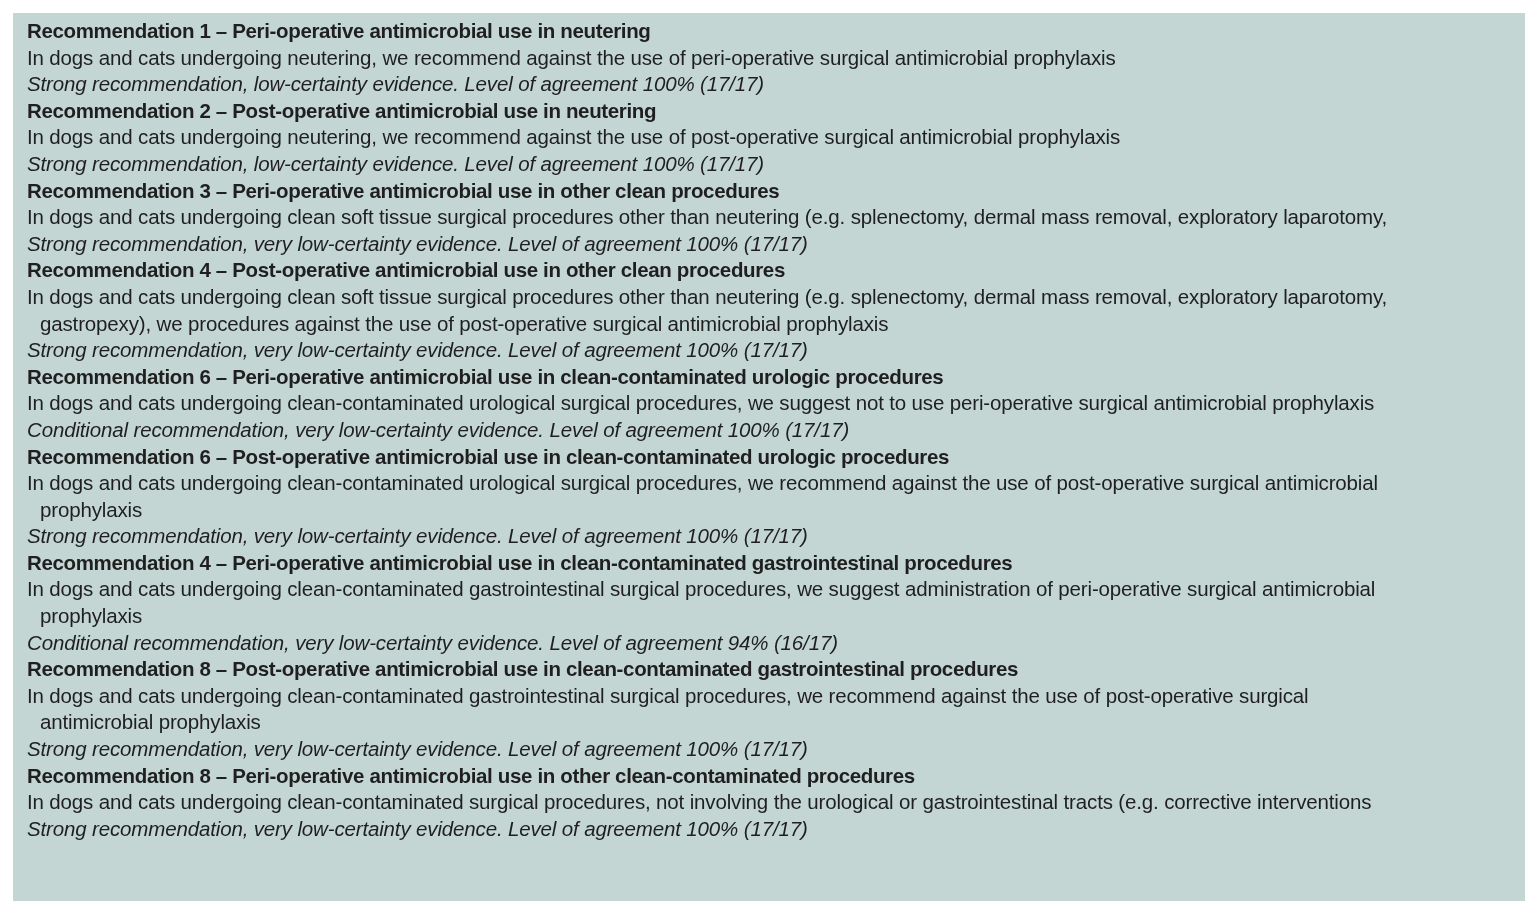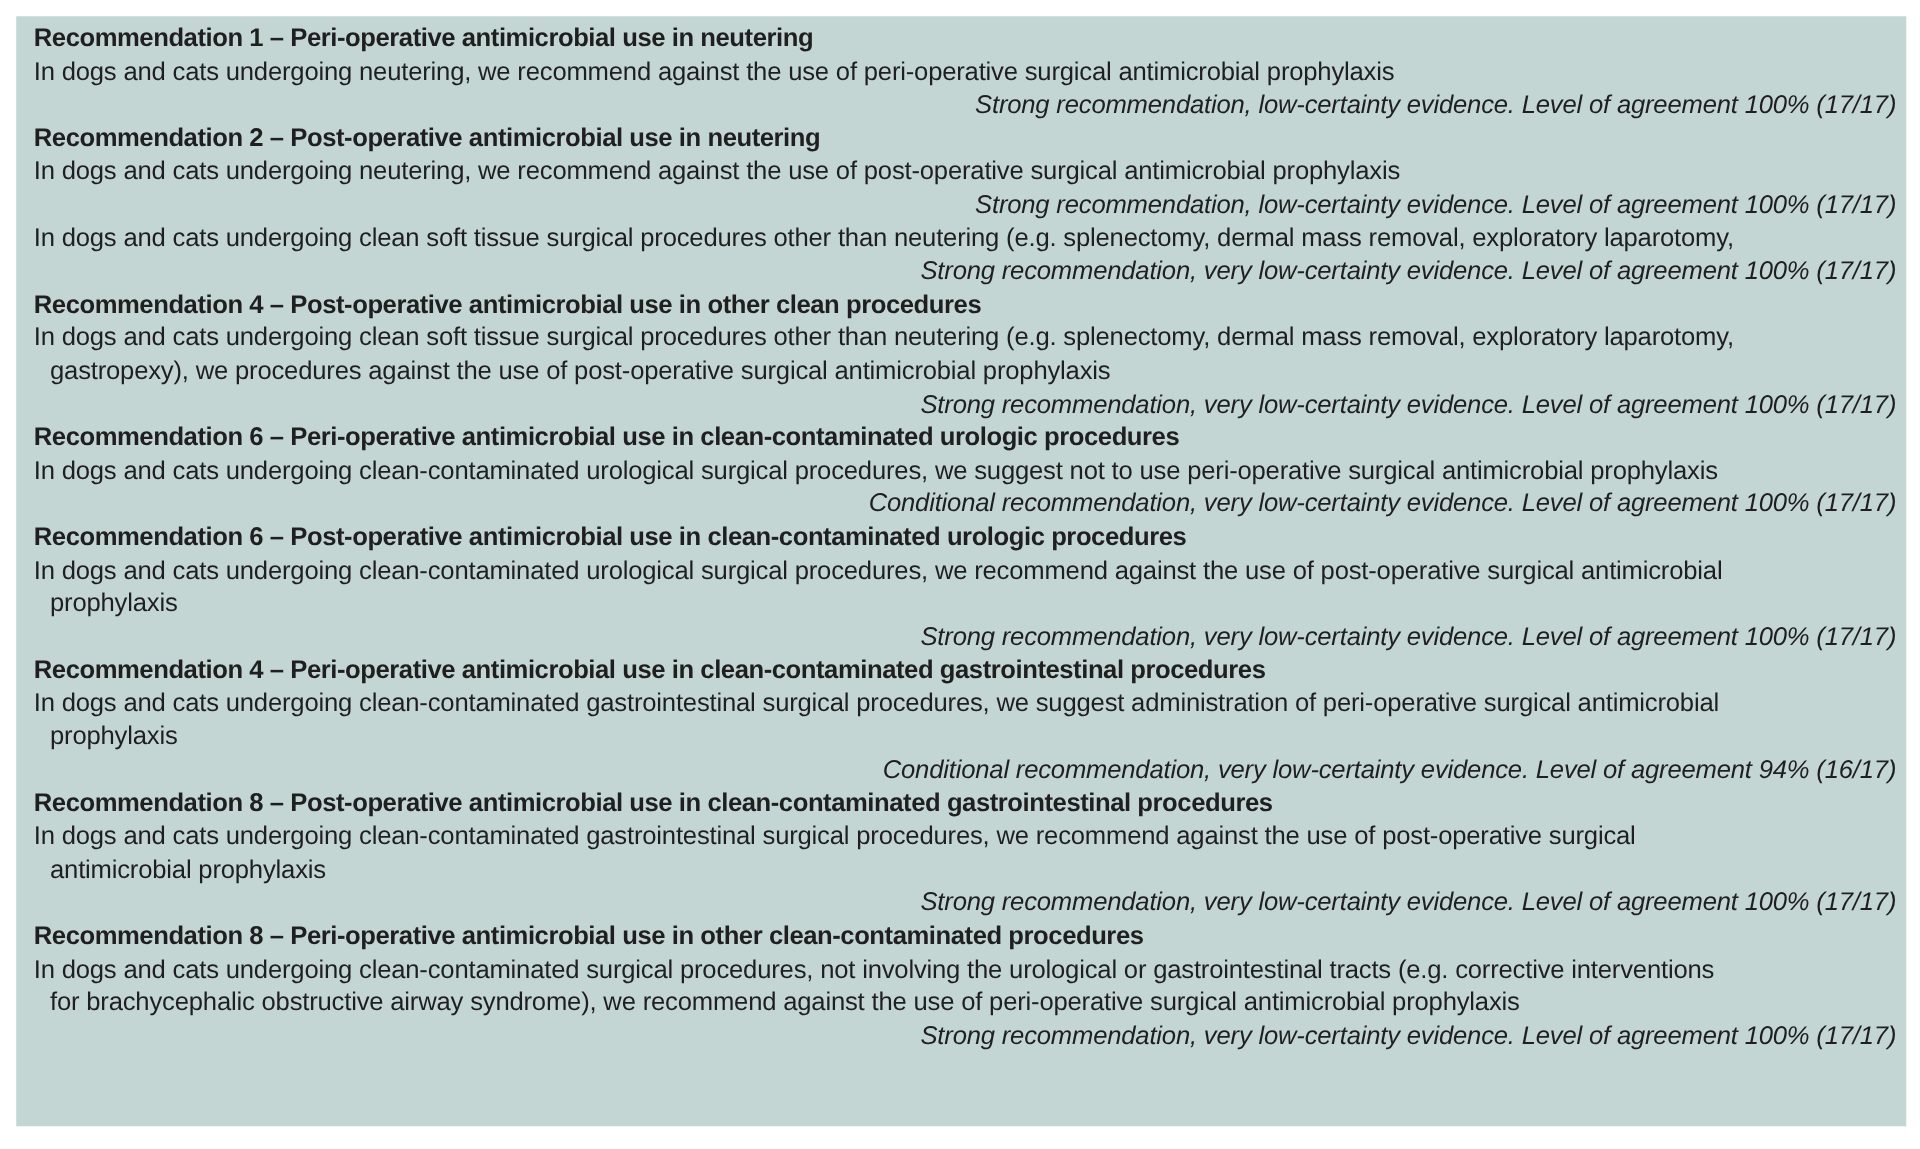--- a/index.html
+++ b/index.html
@@ -30,21 +30,20 @@
     font-size: 20.5px;
     line-height: 26.6px;
     letter-spacing: -0.15px;
   }
   .title {
     font-weight: 700;
     letter-spacing: -0.35px;
   }
   .grade {
     font-style: italic;
-    text-align: right;
   }
   .cont {
     padding-left: 13px;
   }
 </style>
 </head>
 <body style="background: rgb(255, 255, 255);">
 
 <div class="panel" style="background: rgb(195, 214, 212); color: rgb(31, 31, 31);">
 
@@ -54,20 +53,21 @@
     <div class="line grade">Strong recommendation, low-certainty evidence. Level of agreement 100% (17/17)</div>
   </section>
 
   <section>
     <div class="line title">Recommendation 2 – Post-operative antimicrobial use in neutering</div>
     <div class="line body">In dogs and cats undergoing neutering, we recommend against the use of post-operative surgical antimicrobial prophylaxis</div>
     <div class="line grade">Strong recommendation, low-certainty evidence. Level of agreement 100% (17/17)</div>
   </section>
 
   <section>
+    <div class="line title">Recommendation 3 – Peri-operative antimicrobial use in other clean procedures</div>
     <div class="line body">In dogs and cats undergoing clean soft tissue surgical procedures other than neutering (e.g. splenectomy, dermal mass removal, exploratory laparotomy,</div>
     <div class="line grade">Strong recommendation, very low-certainty evidence. Level of agreement 100% (17/17)</div>
   </section>
 
   <section>
     <div class="line title">Recommendation 4 – Post-operative antimicrobial use in other clean procedures</div>
     <div class="line body">In dogs and cats undergoing clean soft tissue surgical procedures other than neutering (e.g. splenectomy, dermal mass removal, exploratory laparotomy,</div>
     <div class="line body cont">gastropexy), we procedures against the use of post-operative surgical antimicrobial prophylaxis</div>
     <div class="line grade">Strong recommendation, very low-certainty evidence. Level of agreement 100% (17/17)</div>
   </section>
@@ -95,17 +95,16 @@
   <section>
     <div class="line title">Recommendation 8 – Post-operative antimicrobial use in clean-contaminated gastrointestinal procedures</div>
     <div class="line body">In dogs and cats undergoing clean-contaminated gastrointestinal surgical procedures, we recommend against the use of post-operative surgical</div>
     <div class="line body cont">antimicrobial prophylaxis</div>
     <div class="line grade">Strong recommendation, very low-certainty evidence. Level of agreement 100% (17/17)</div>
   </section>
 
   <section>
     <div class="line title">Recommendation 8 – Peri-operative antimicrobial use in other clean-contaminated procedures</div>
     <div class="line body">In dogs and cats undergoing clean-contaminated surgical procedures, not involving the urological or gastrointestinal tracts (e.g. corrective interventions</div>
-    <div class="line body cont">for brachycephalic obstructive airway syndrome), we recommend against the use of peri-operative surgical antimicrobial prophylaxis</div>
     <div class="line grade">Strong recommendation, very low-certainty evidence. Level of agreement 100% (17/17)</div>
   </section>
 
 </div>
 
 </body></html>

